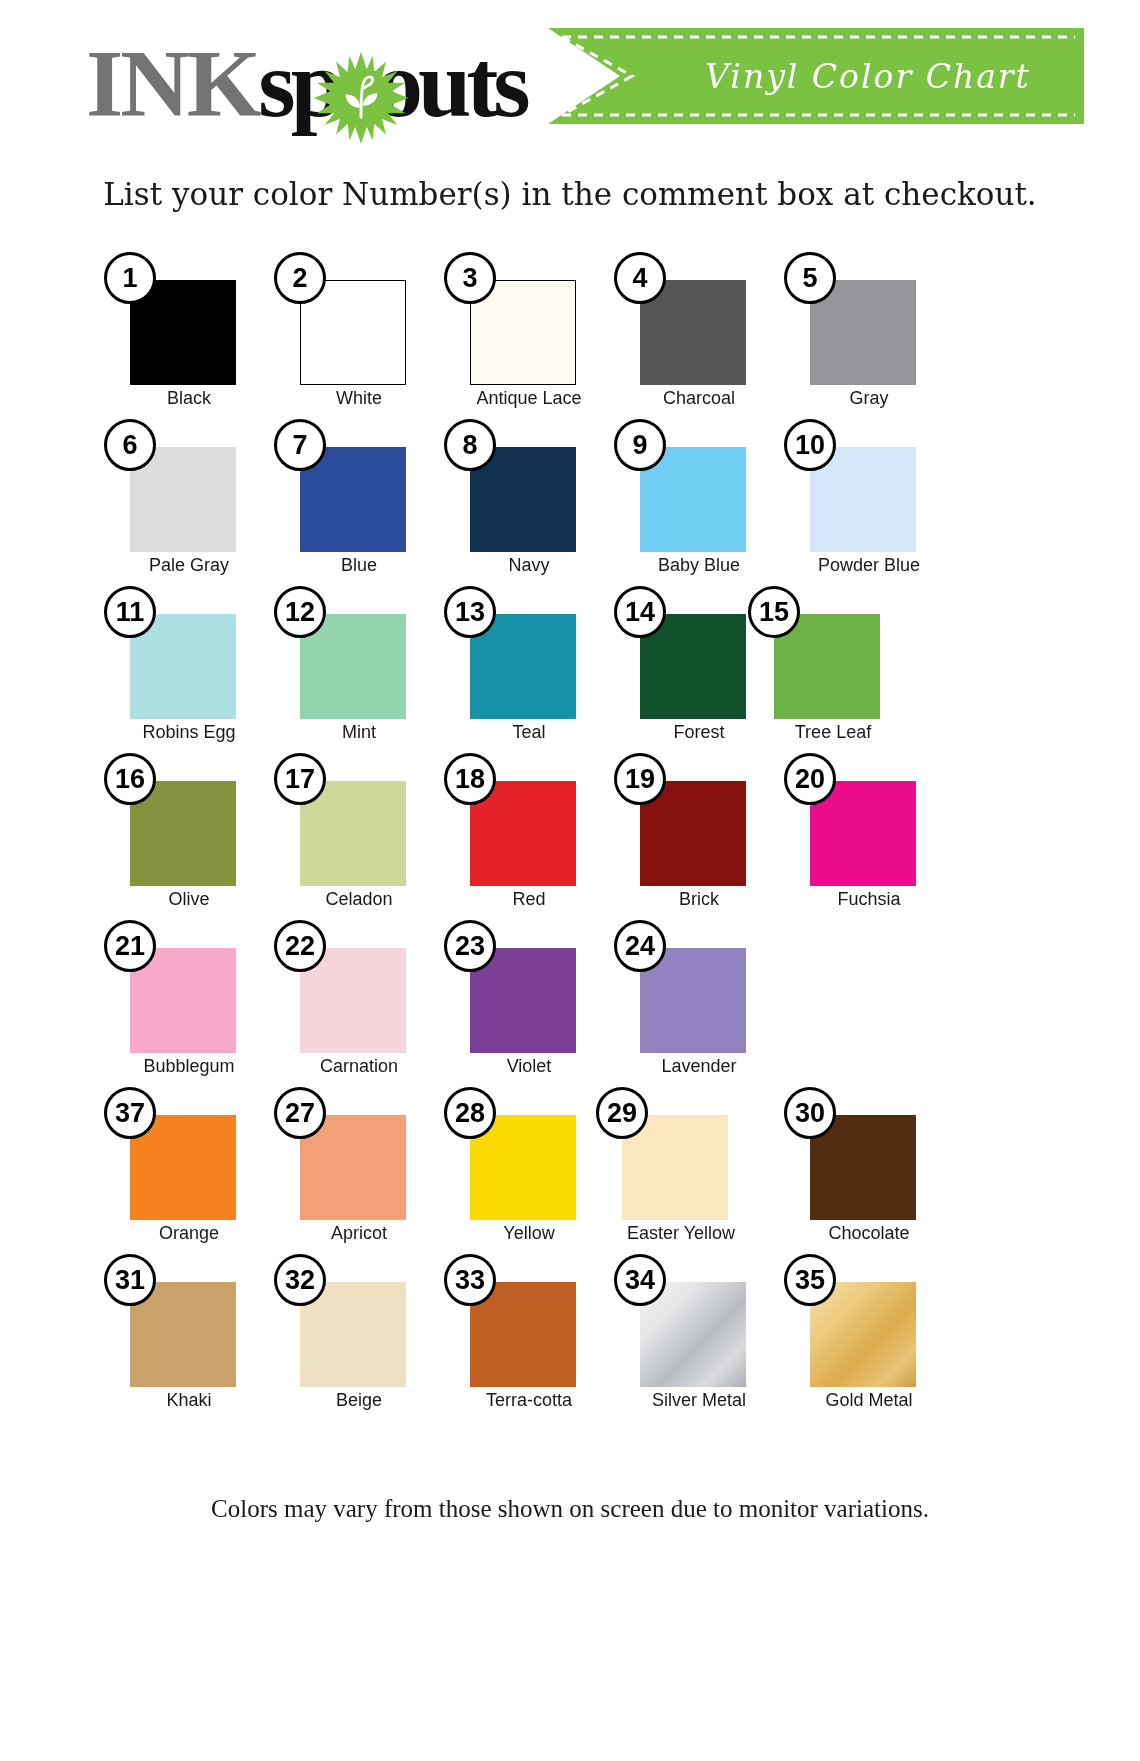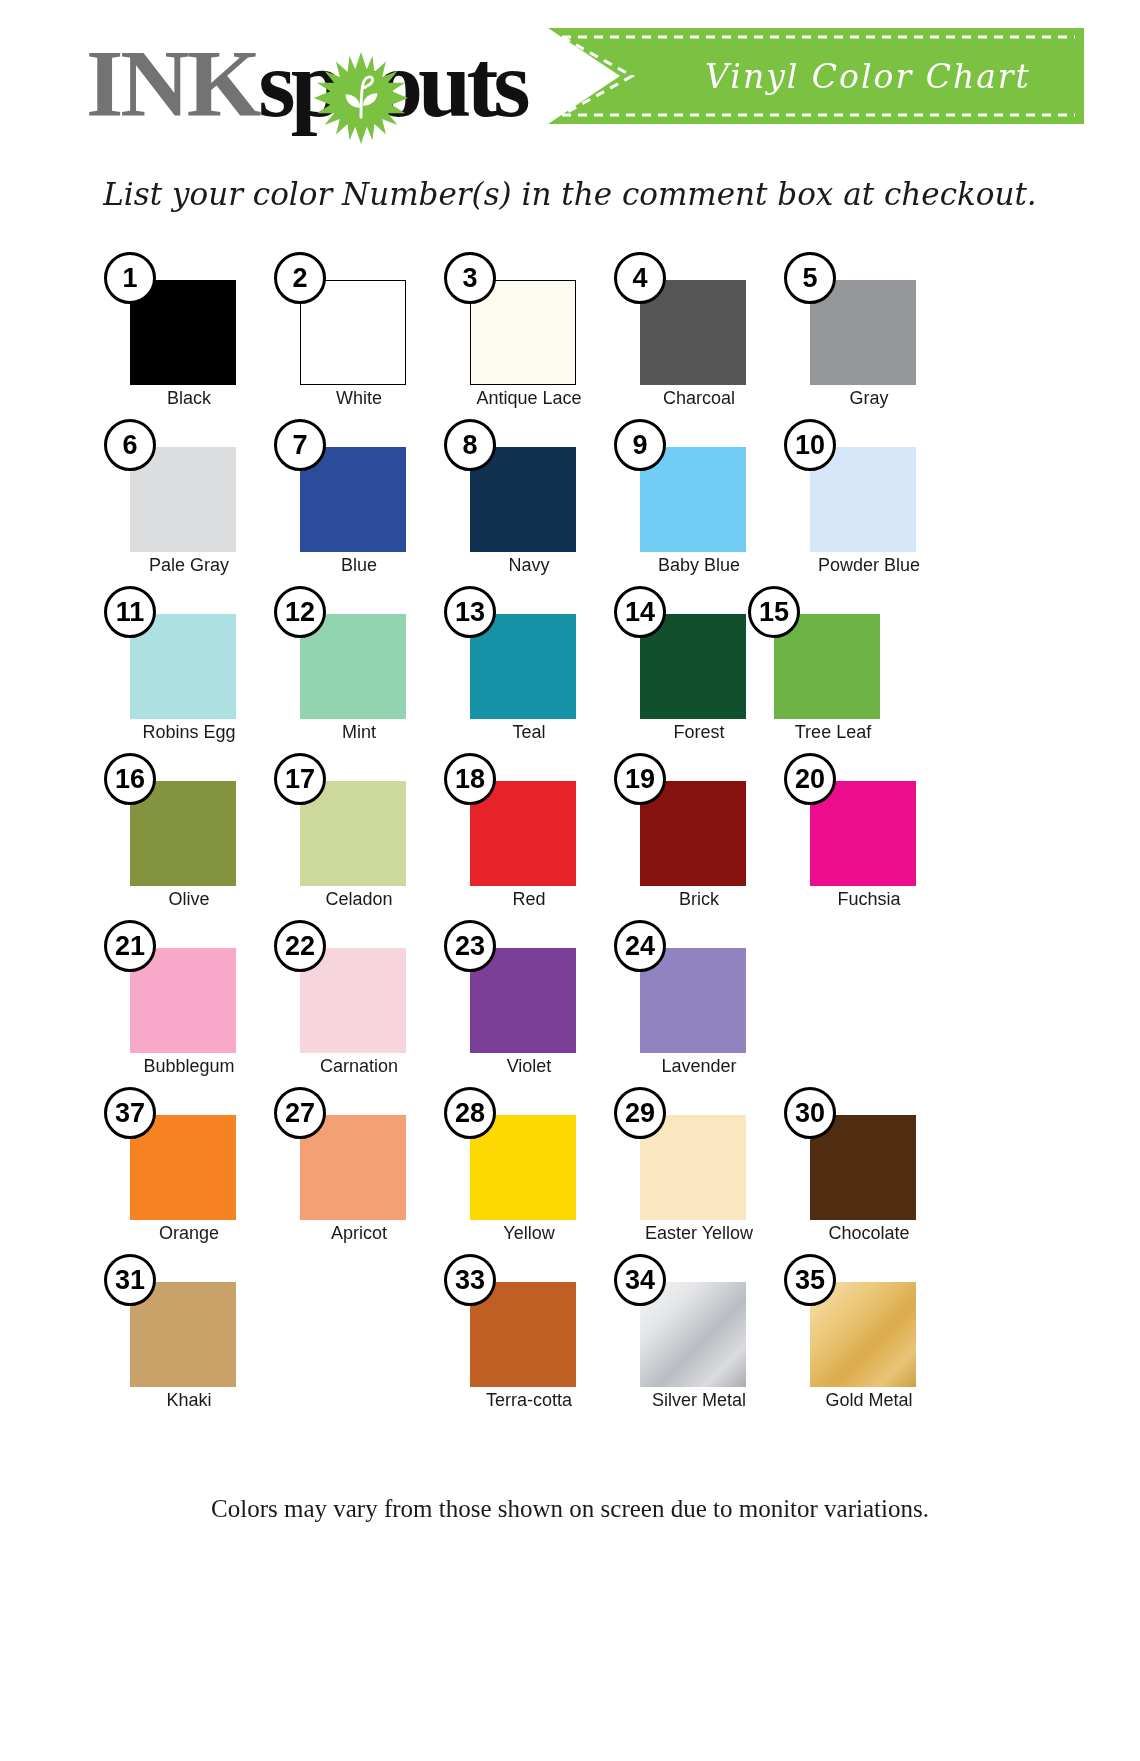--- a/index.html
+++ b/index.html
@@ -88,21 +88,20 @@
   }
 
   
   .subtitle {
     position: absolute;
     top: 176px;
     left: 0;
     width: 1140px;
     text-align: center;
     font-family: "DejaVu Serif", serif;
-    font-style: italic;
     font-size: 31px;
     color: #1a1a1a;
     white-space: nowrap;
   }
 
   
   .grid {
     position: absolute;
     top: 252px;
     left: 104px;
@@ -348,37 +347,42 @@
       <div class="cell" style="left: 170px;">
         <div class="swatch" style="background: rgb(244, 160, 119);"></div>
         <div class="badge">27</div>
         <div class="cap">Apricot</div>
       </div>
       <div class="cell" style="left: 340px;">
         <div class="swatch" style="background: rgb(252, 217, 1);"></div>
         <div class="badge">28</div>
         <div class="cap">Yellow</div>
       </div>
-      <div class="cell" style="left: 510px;">
+      <div class="cell" style="left: 492px;">
         <div class="swatch" style="background: rgb(250, 230, 191);"></div>
         <div class="badge">29</div>
         <div class="cap">Easter Yellow</div>
       </div>
       <div class="cell" style="left: 680px;">
         <div class="swatch" style="background: rgb(80, 45, 17);"></div>
         <div class="badge">30</div>
         <div class="cap">Chocolate</div>
       </div>
     </div>
     <div class="row">
       <div class="cell" style="left: 0px;">
         <div class="swatch" style="background: rgb(201, 162, 105);"></div>
         <div class="badge">31</div>
         <div class="cap">Khaki</div>
       </div>
+      <div class="cell" style="left: 170px;">
+        <div class="swatch" style="background: rgb(238, 224, 194);"></div>
+        <div class="badge">32</div>
+        <div class="cap">Beige</div>
+      </div>
       <div class="cell" style="left: 340px;">
         <div class="swatch" style="background: rgb(192, 95, 36);"></div>
         <div class="badge">33</div>
         <div class="cap">Terra-cotta</div>
       </div>
       <div class="cell" style="left: 510px;">
         <div class="swatch" style="background: linear-gradient(135deg, rgb(244, 245, 246) 0%, rgb(227, 229, 231) 28%, rgb(185, 188, 193) 58%, rgb(217, 219, 222) 80%, rgb(169, 172, 177) 100%);"></div>
         <div class="badge">34</div>
         <div class="cap">Silver Metal</div>
       </div>

